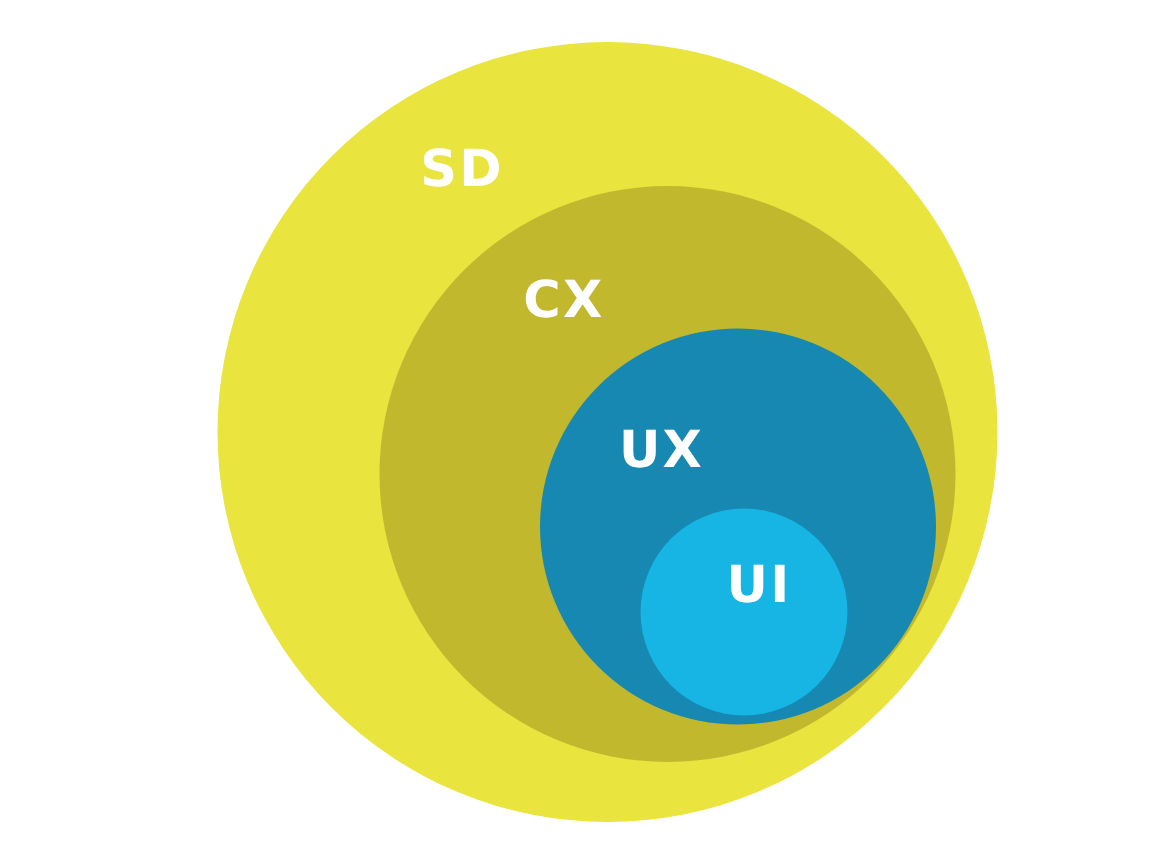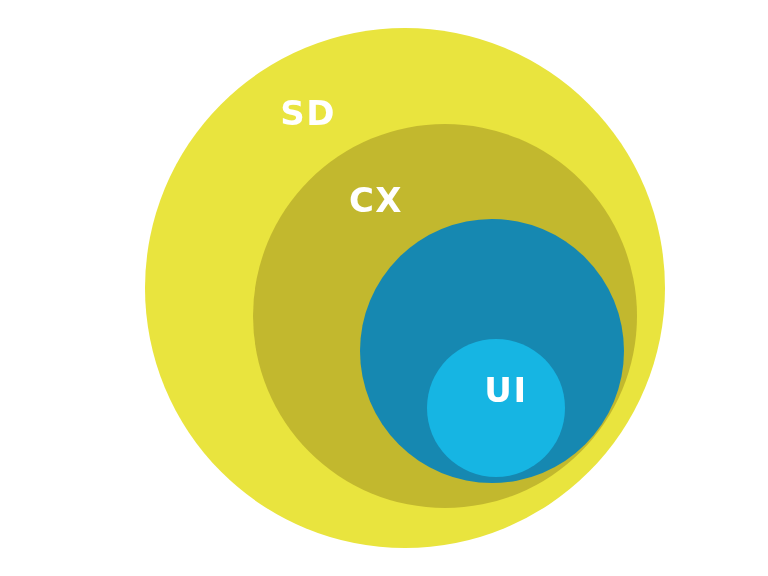--- a/index.html
+++ b/index.html
@@ -54,16 +54,17 @@
   <div class="ring ring-cx" style="background-color: rgb(194, 184, 46);"></div>
 
   <div class="ring ring-ux" style="background-color: rgb(22, 136, 177);"></div>
 
   <div class="ring ring-ui" style="background-color: rgb(22, 181, 227);"></div>
 
   <div class="ring-label label-sd">SD</div>
 
   <div class="ring-label label-cx">CX</div>
 
+  <div class="ring-label label-ux">UX</div>
 
   <div class="ring-label label-ui">UI</div>
 
 </div>
 
 </body></html>

